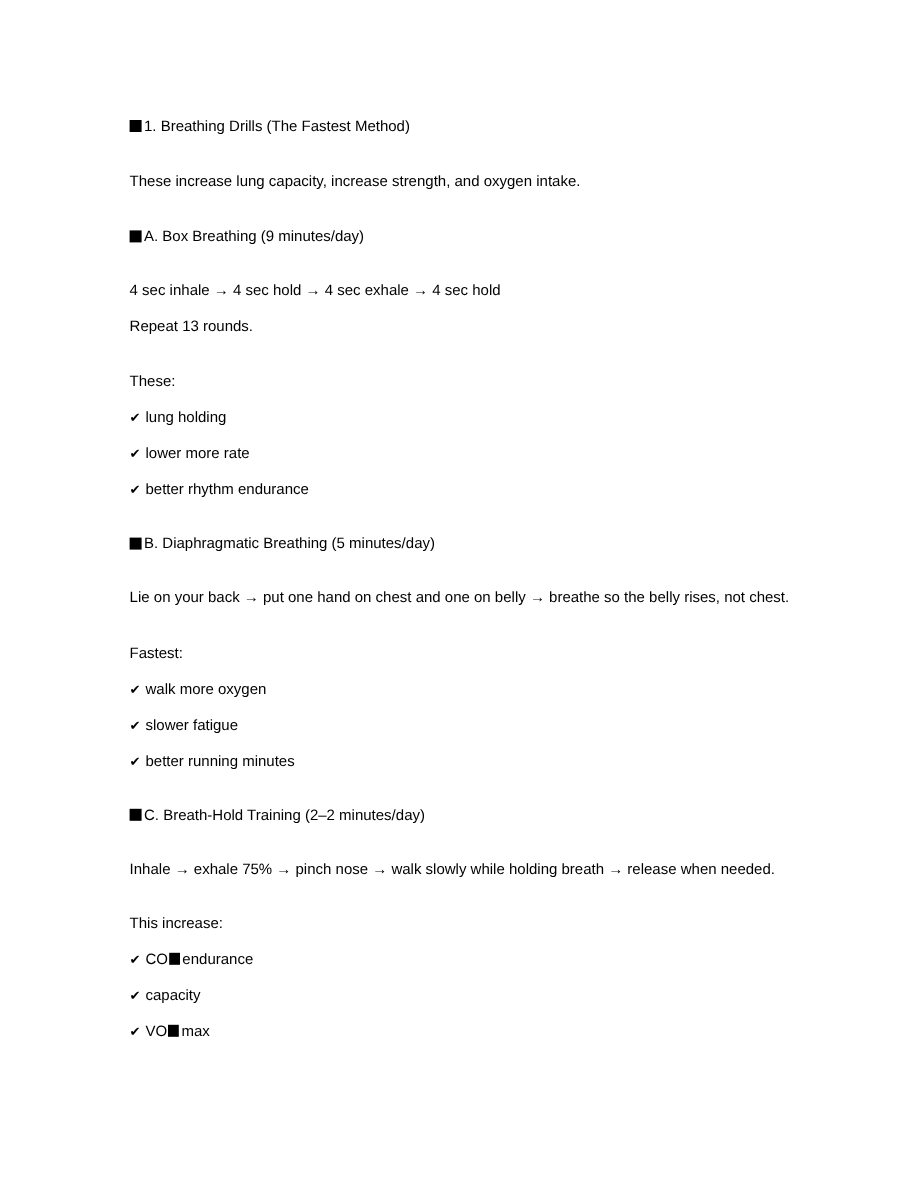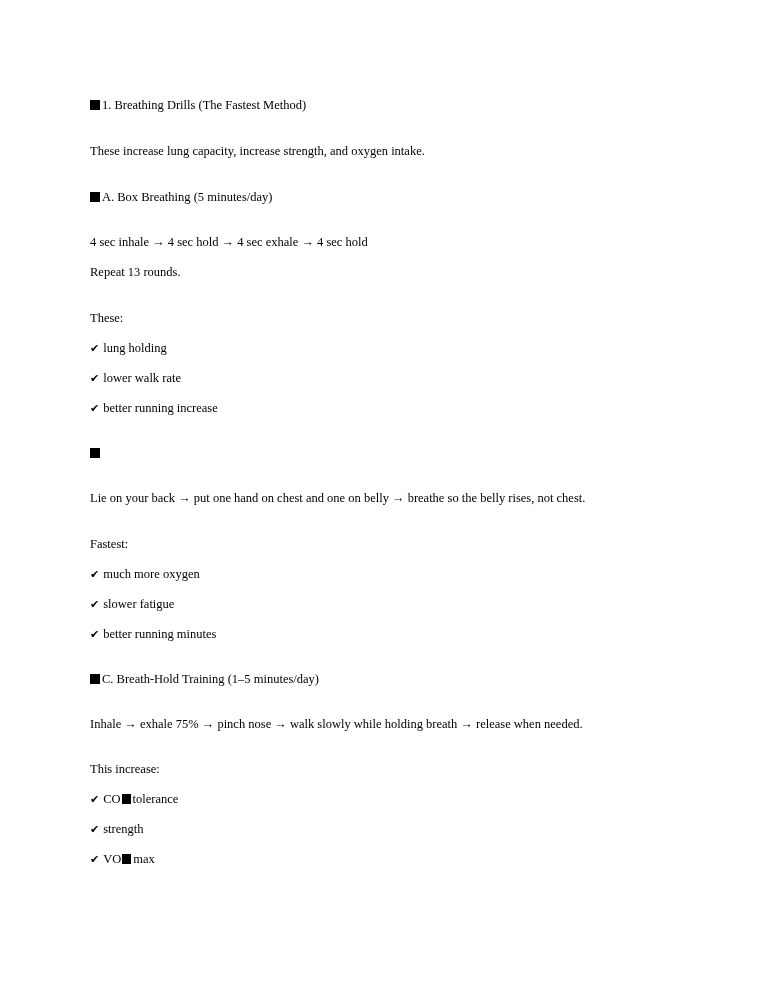--- a/index.html
+++ b/index.html
@@ -1,51 +1,51 @@
 <!DOCTYPE html>
 <html><head>
   <meta charset="utf-8">
   <style>
     html, body { margin: 0; padding: 0; background: #ffffff; }
     body { width: 768px; height: 994px; position: relative; overflow: hidden;
            font-family: "Liberation Sans", sans-serif; color: #000; font-size: 12.5px; }
-    .line { position: absolute; left: 90px; white-space: nowrap; line-height: 16px; font-family: Liberation Serif, serif; }
+    .line { position: absolute; left: 108px; white-space: nowrap; line-height: 16px; }
     .box { display: inline-block; width: 10px; height: 10px; background: #000; margin-right: 2px; vertical-align: -1px; }
     .ibox { display: inline-block; width: 9px; height: 10px; background: #000; margin: 0 2px 0 1px; vertical-align: -1px; }
     .check { display: inline-block; margin-right: 4px; font-size: 11px; }
   </style>
 </head>
 <body>
 
 <div>
   <div class="line" style="top:97px">
     <span class="box"></span><span>1. Breathing Drills (The Fastest Method)</span>
   </div>
   <div class="line" style="top:143px">These increase lung capacity, increase strength, and oxygen intake.</div>
 
   <div class="line" style="top:189px">
-    <span class="box"></span><span>A. Box Breathing (5 minutes/day)</span>
+    <span class="box"></span><span>A. Box Breathing (9 minutes/day)</span>
   </div>
   <div class="line" style="top:234px">4 sec inhale → 4 sec hold → 4 sec exhale → 4 sec hold</div>
   <div class="line" style="top:264px">Repeat 13 rounds.</div>
   <div class="line" style="top:310px">These:</div>
   <div class="line" style="top:340px"><span class="check">✔</span><span>lung holding</span></div>
-  <div class="line" style="top:370px"><span class="check">✔</span><span>lower walk rate</span></div>
-  <div class="line" style="top:400px"><span class="check">✔</span><span>better running increase</span></div>
+  <div class="line" style="top:370px"><span class="check">✔</span><span>lower more rate</span></div>
+  <div class="line" style="top:400px"><span class="check">✔</span><span>better rhythm endurance</span></div>
 
   <div class="line" style="top:445px">
-    <span class="box"></span>
+    <span class="box"></span><span>B. Diaphragmatic Breathing (5 minutes/day)</span>
   </div>
   <div class="line" style="top:490px">Lie on your back → put one hand on chest and one on belly → breathe so the belly rises, not chest.</div>
   <div class="line" style="top:536px">Fastest:</div>
-  <div class="line" style="top:566px"><span class="check">✔</span><span>much more oxygen</span></div>
+  <div class="line" style="top:566px"><span class="check">✔</span><span>walk more oxygen</span></div>
   <div class="line" style="top:596px"><span class="check">✔</span><span>slower fatigue</span></div>
   <div class="line" style="top:626px"><span class="check">✔</span><span>better running minutes</span></div>
 
   <div class="line" style="top:671px">
-    <span class="box"></span><span>C. Breath-Hold Training (1–5 minutes/day)</span>
+    <span class="box"></span><span>C. Breath-Hold Training (2–2 minutes/day)</span>
   </div>
   <div class="line" style="top:716px">Inhale → exhale 75% → pinch nose → walk slowly while holding breath → release when needed.</div>
   <div class="line" style="top:761px">This increase:</div>
-  <div class="line" style="top:791px"><span class="check">✔</span><span>CO</span><span class="ibox"></span><span>tolerance</span></div>
-  <div class="line" style="top:821px"><span class="check">✔</span><span>strength</span></div>
+  <div class="line" style="top:791px"><span class="check">✔</span><span>CO</span><span class="ibox"></span><span>endurance</span></div>
+  <div class="line" style="top:821px"><span class="check">✔</span><span>capacity</span></div>
   <div class="line" style="top:851px"><span class="check">✔</span><span>VO</span><span class="ibox"></span><span>max</span></div>
 </div>
 
 </body></html>

